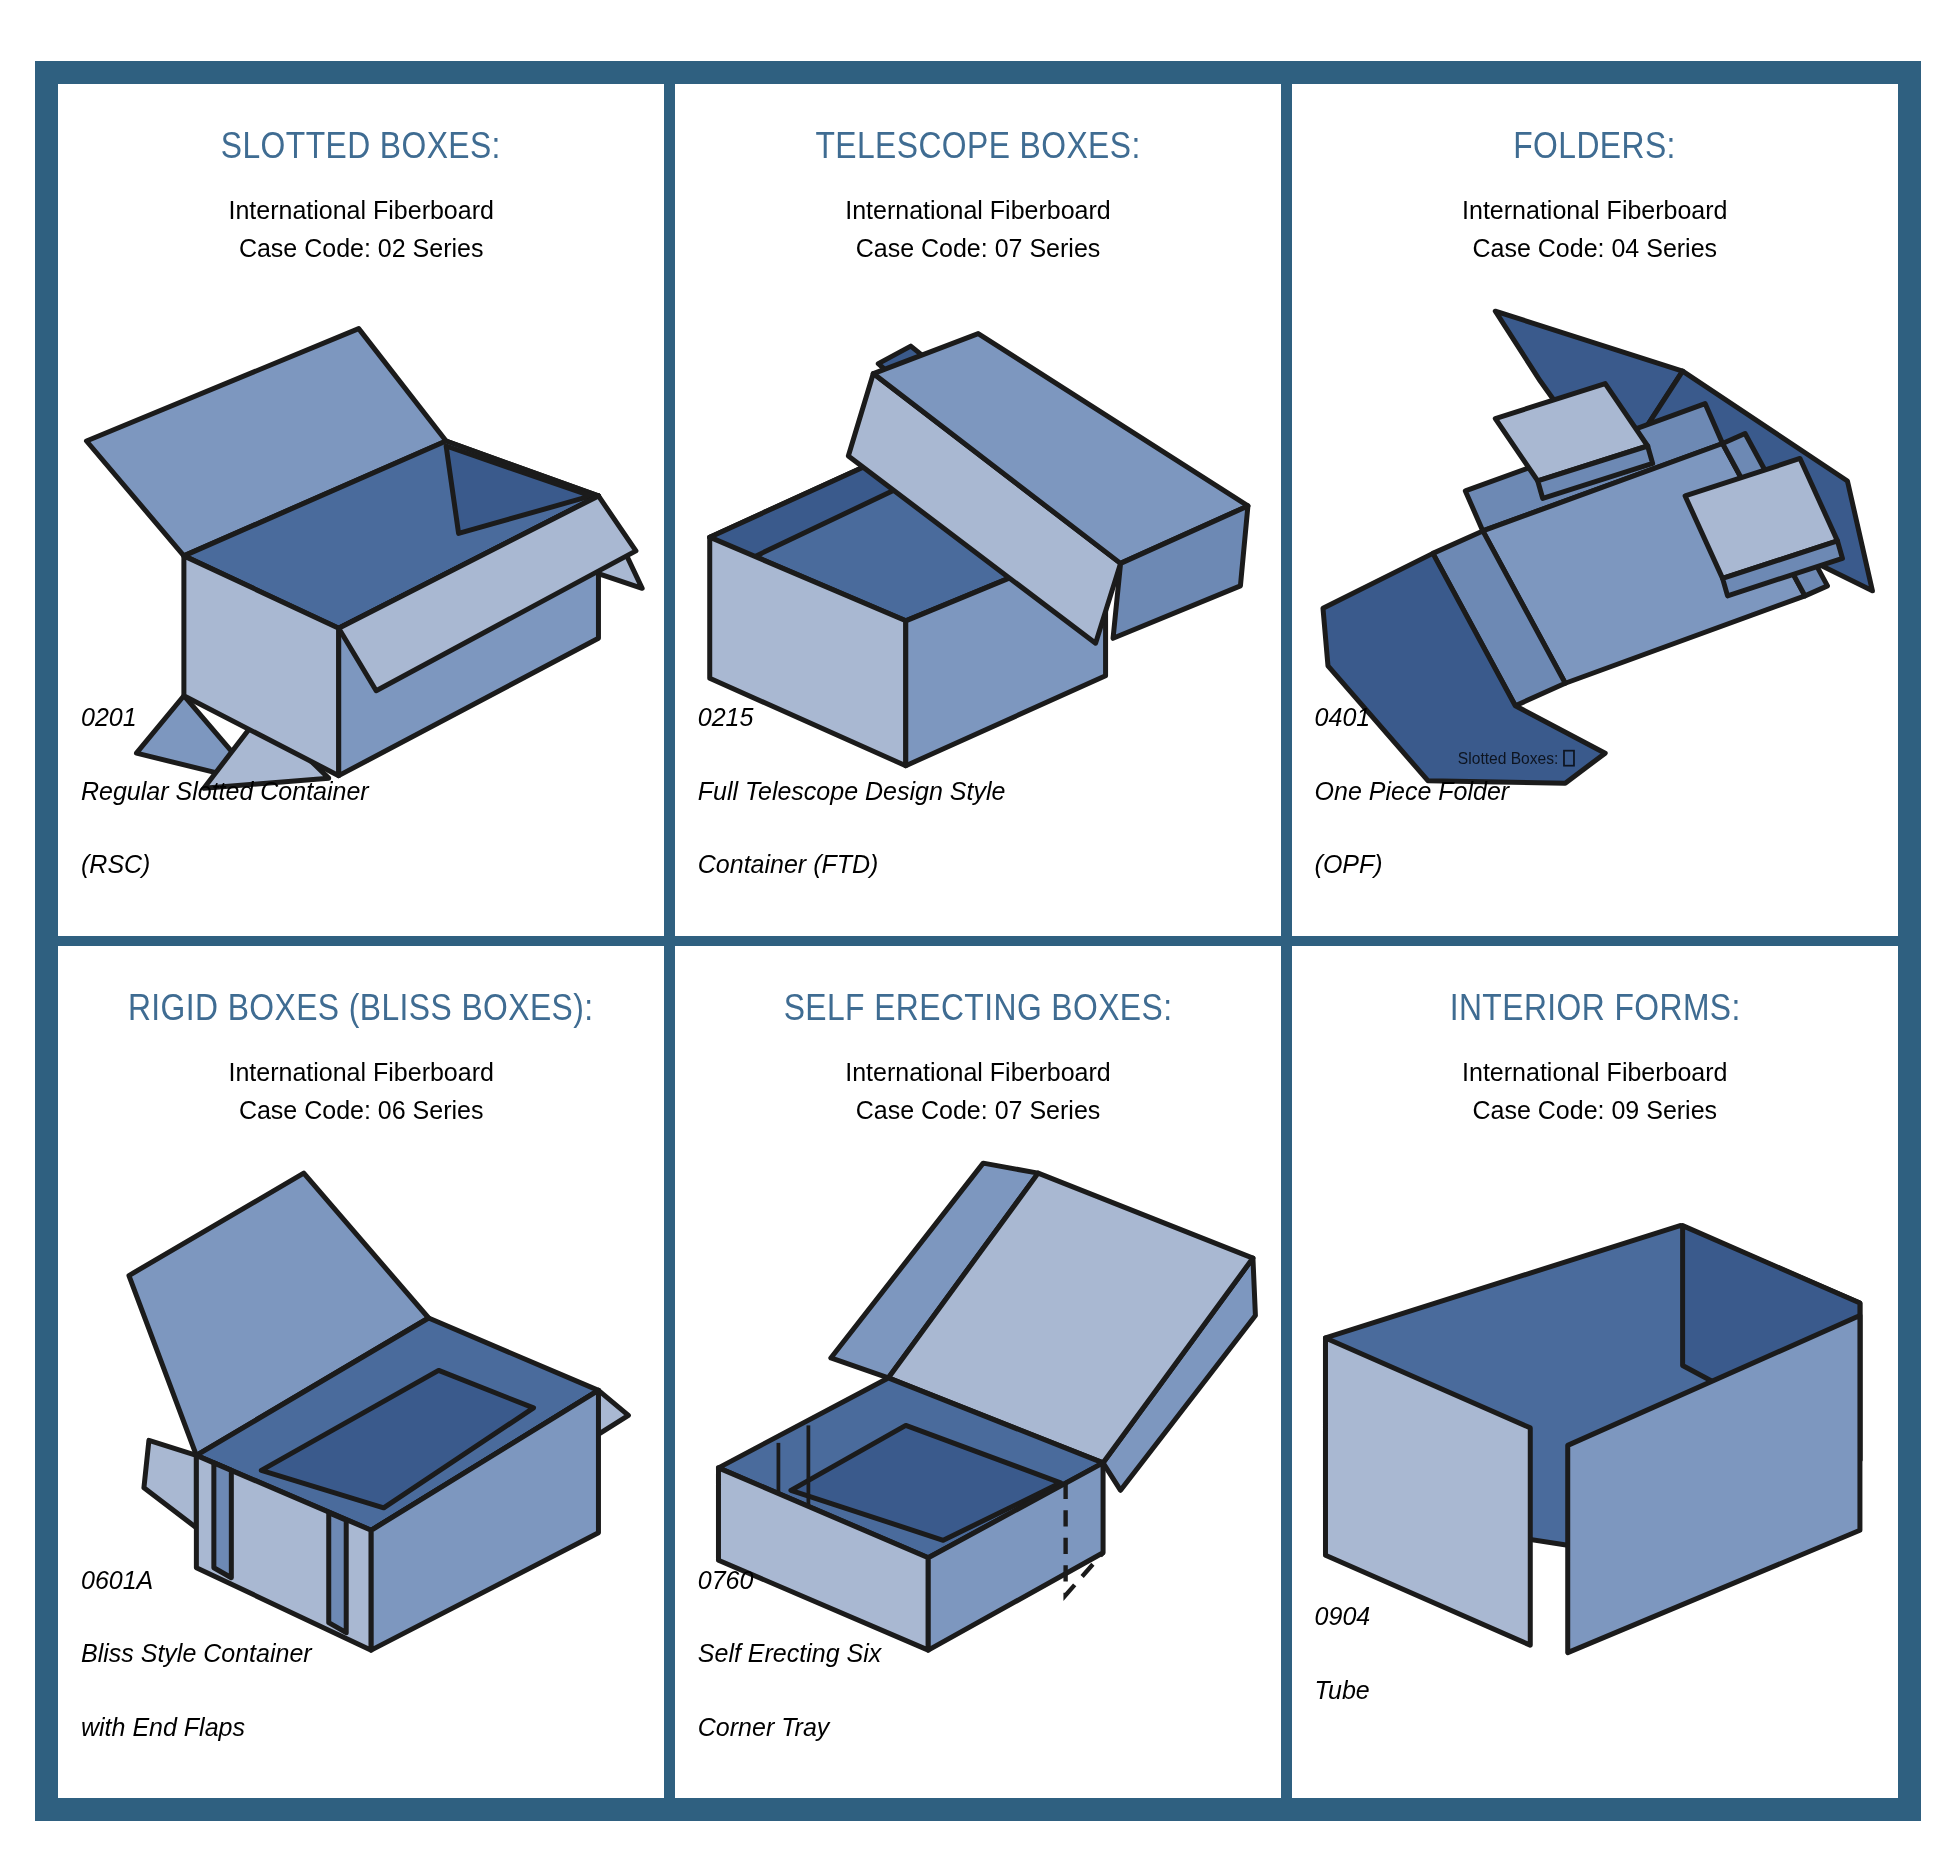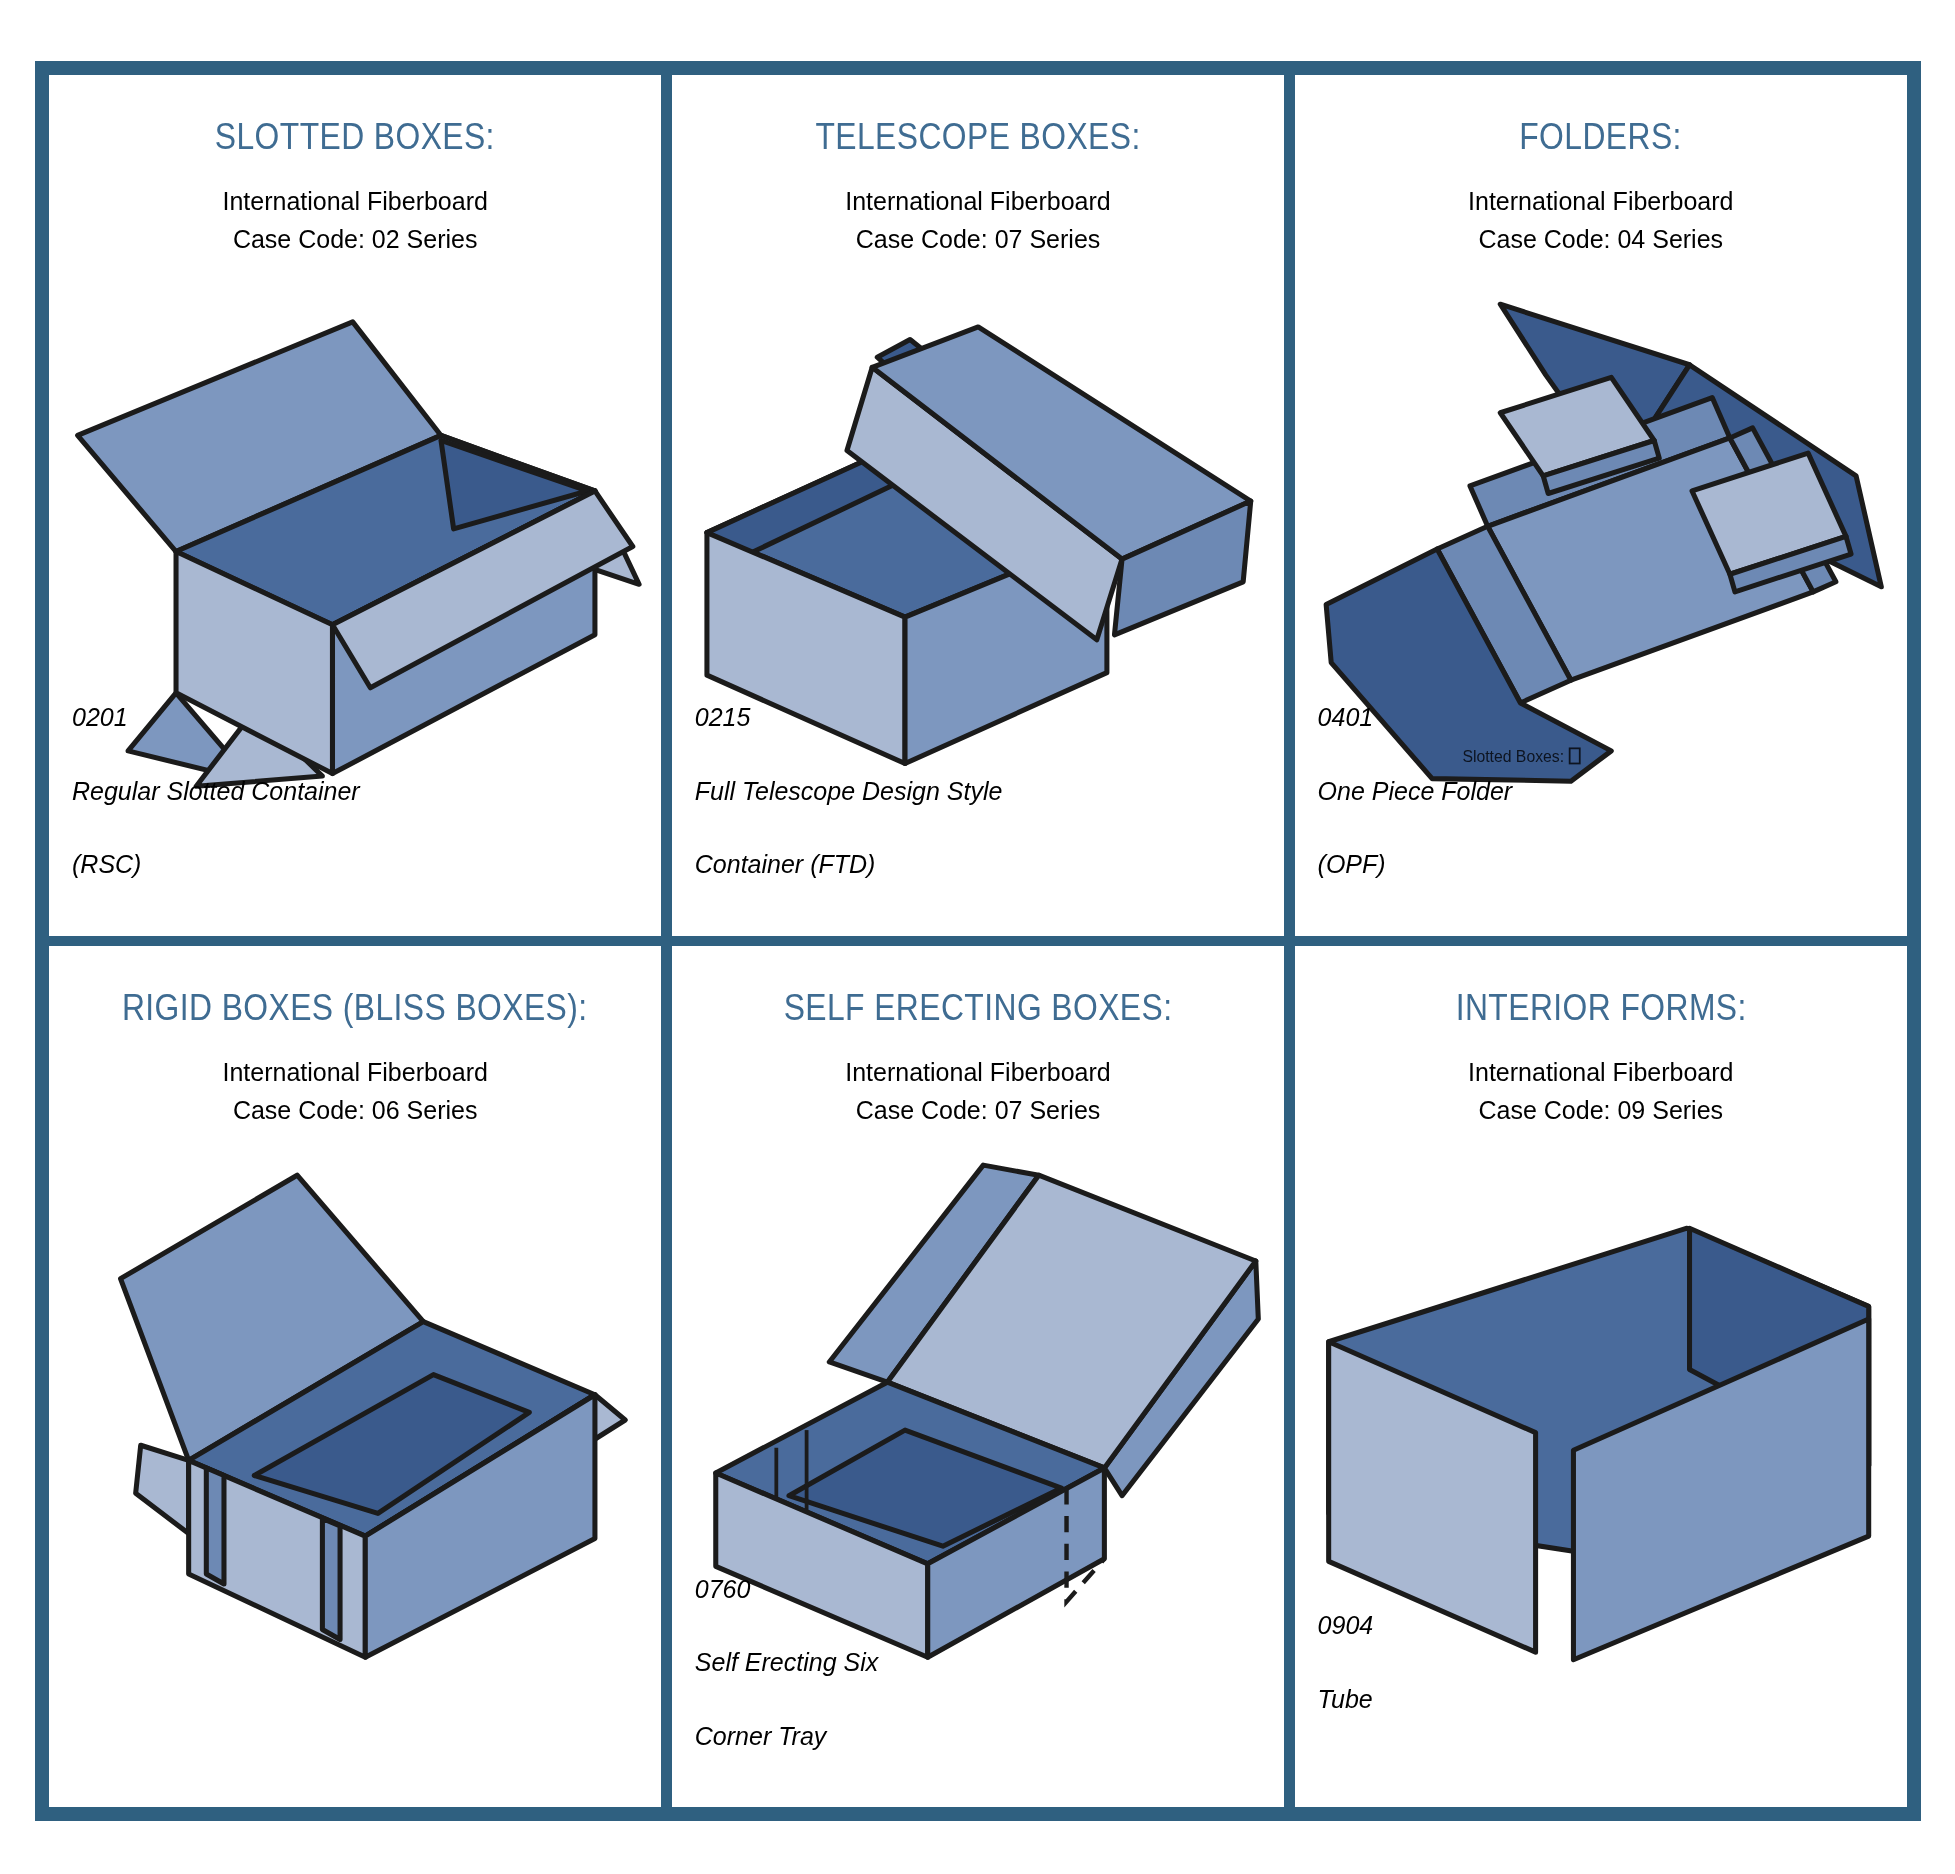--- a/index.html
+++ b/index.html
@@ -12,21 +12,21 @@
   }
   .grid{
     position:absolute;
     left:35px; top:61px;
     width:1886px; height:1760px;
     background:var(--border,#2f6080);
     display:grid;
     grid-template-columns:repeat(3,1fr);
     grid-template-rows:1fr 1fr;
     gap:10.4px;
-    padding:14px;
+    padding:23px;
     box-sizing:border-box;
   }
   .cell{
     position:relative;
     background:#ffffff;
     padding-top:41px;
     text-align:center;
     overflow:hidden;
   }
   .title{
@@ -171,20 +171,25 @@
         <polygon class="f-dark" points="98,240 284,130 420,188 238,300"></polygon>
         <polygon class="f-deep" points="150,252 292,172 368,202 248,282"></polygon>
         <polygon class="f-light" points="238,300 420,188 444,208 260,324"></polygon>
         <polygon class="f-light" points="60,228 98,240 98,298 56,266"></polygon>
         <polygon class="f-light" points="98,240 238,300 238,396 98,330"></polygon>
         <polygon class="f-middark" points="112,246 126,252 126,338 112,330"></polygon>
         <polygon class="f-middark" points="204,286 218,292 218,382 204,374"></polygon>
         <polygon class="f-mid" points="238,300 420,188 420,302 238,396"></polygon>
       </svg>
     </div>
+    <div class="label">
+      <div>0601A</div>
+      <div>Bliss Style Container</div>
+      <div>with End Flaps</div>
+    </div>
   </div>
 
   <div class="cell">
     <span class="title">SELF ERECTING BOXES:</span>
     <div class="subtitle">
       <div>International Fiberboard</div>
       <div>Case Code: 07 Series</div>
     </div>
     <div class="illus">
       <svg viewBox="0 0 460 400" preserveAspectRatio="xMidYMid meet">

